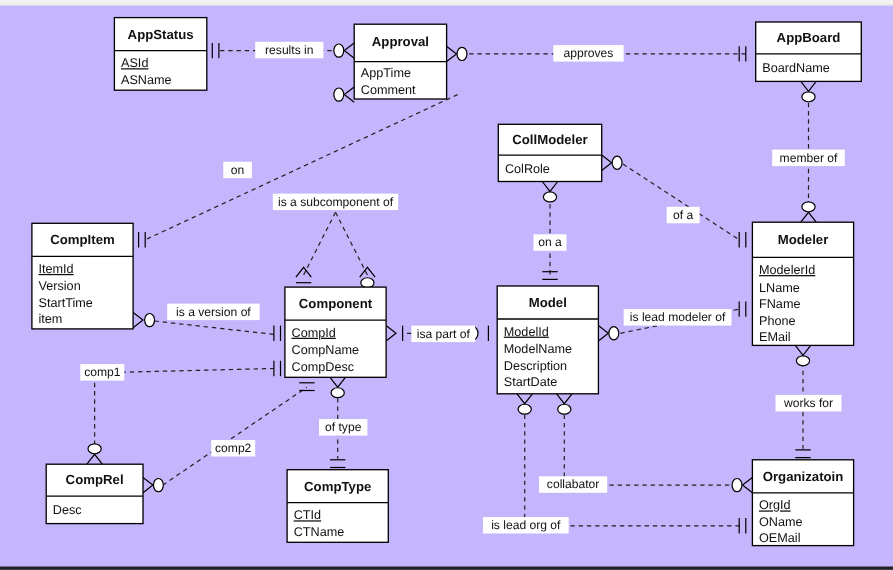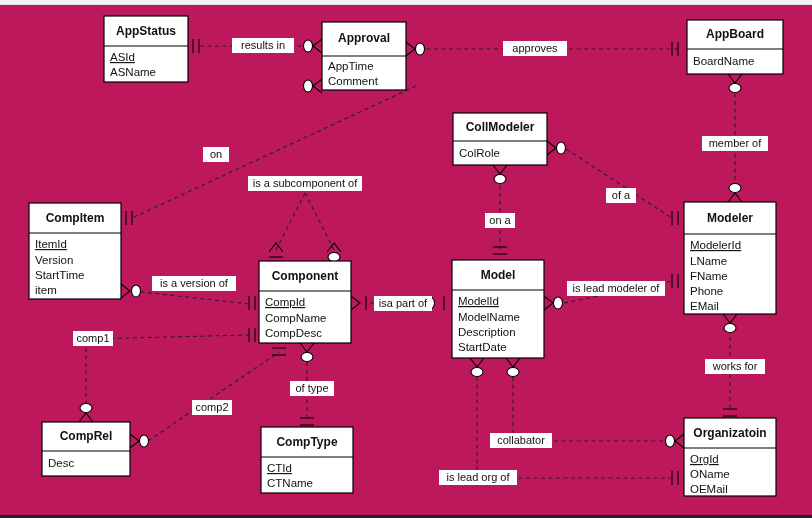--- a/index.html
+++ b/index.html
@@ -13,21 +13,21 @@
     height: 518px;
     overflow: hidden;
     font-family: "Liberation Sans", sans-serif;
     position: relative;
   }
   #canvas {
     position: absolute;
     left: 0; top: 0;
     width: 812px;
     height: 518px;
-    background: #be185d;
+    background: #c4b5fd;
   }
   #topband {
     position: absolute;
     left: 0; top: 0;
     width: 812px;
     height: 4px;
     background: #f2f2f2;
     border-bottom: 1px solid #e4e4e4;
   }
   #bottomrule {

